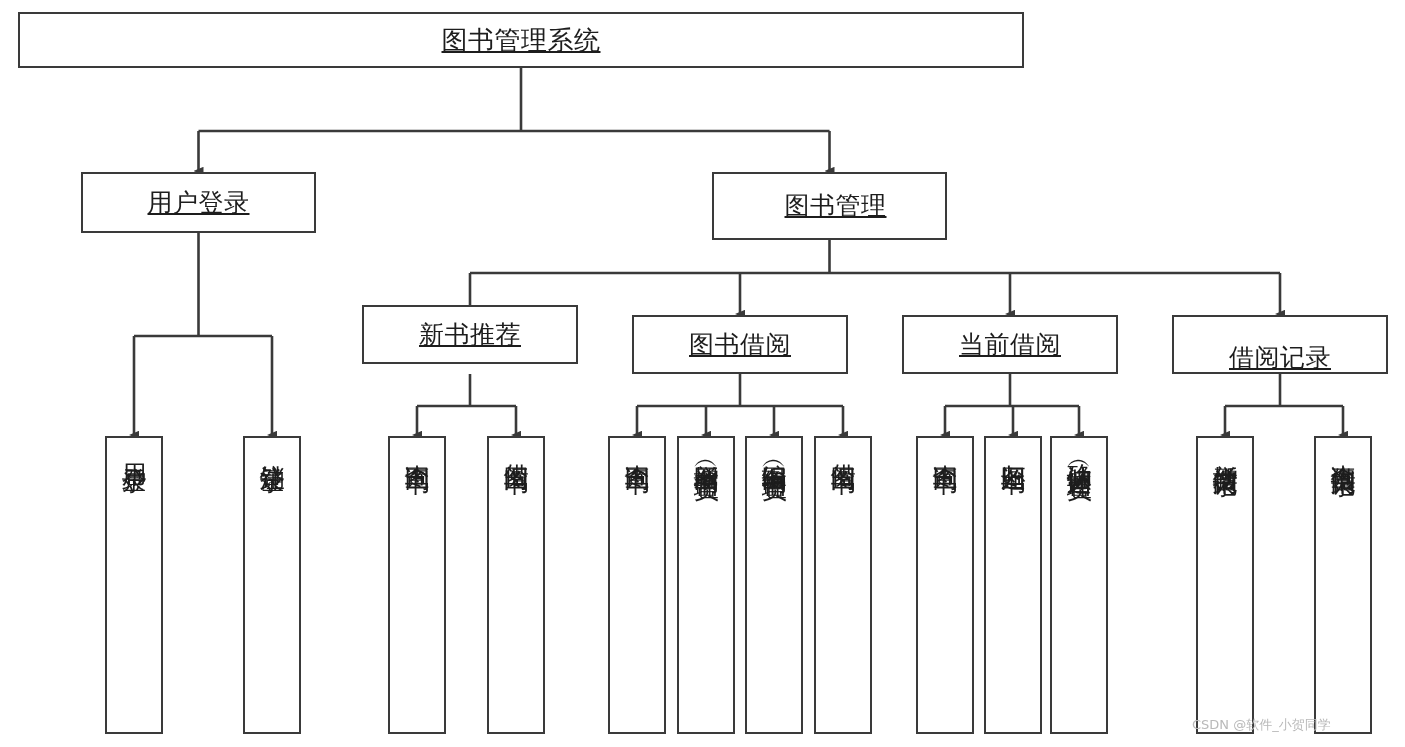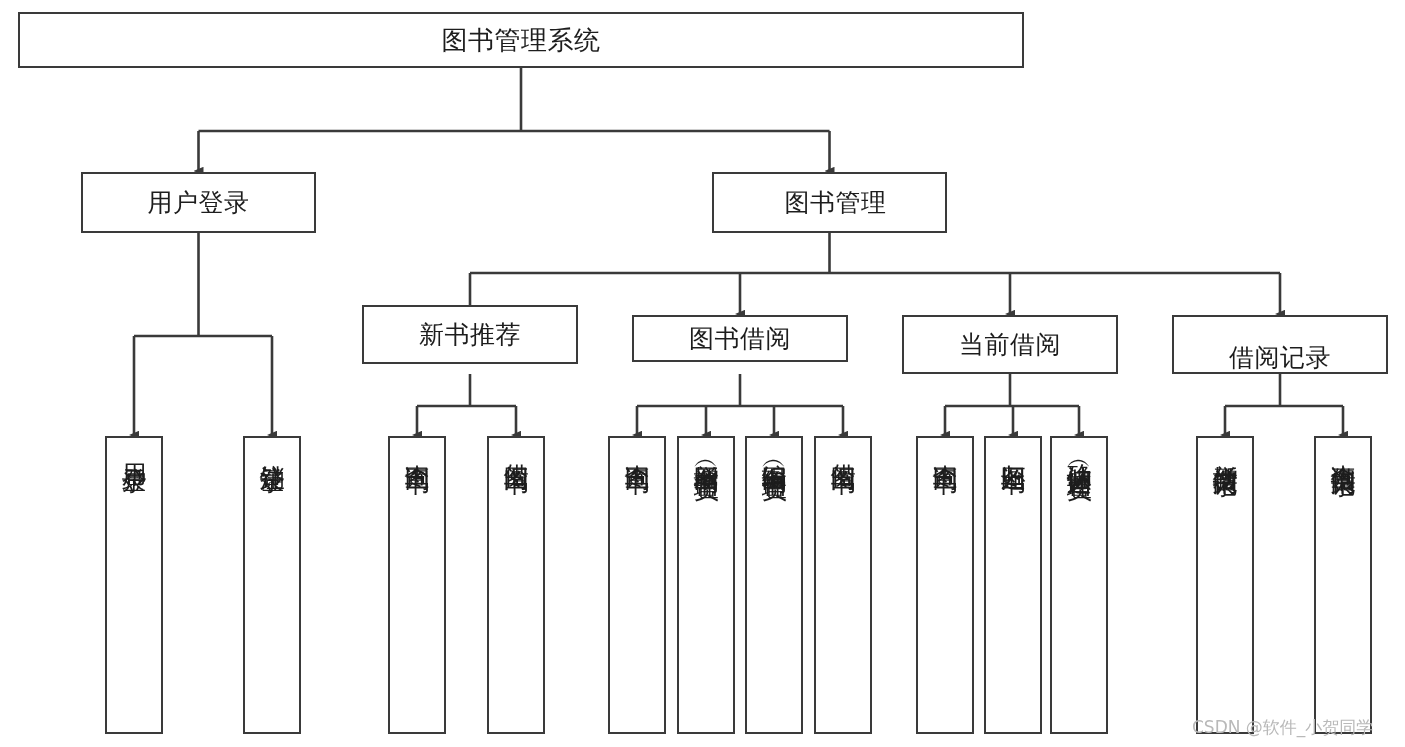--- a/index.html
+++ b/index.html
@@ -33,38 +33,39 @@
     z-index: 2;
   }
   .node .label {
     display: block;
     line-height: 1.18;
     letter-spacing: 0.5px;
   }
   .node.horiz .label {
     font-size: 25px;
     white-space: nowrap;
+    text-decoration: underline;
   }
   .node.vert {
     align-items: flex-start;
     padding-top: 6px;
   }
   .node.vert .label {
     writing-mode: vertical-rl;
     text-orientation: upright;
     font-size: 25px;
     letter-spacing: 2px;
     white-space: nowrap;
   }
   .node.root .label { font-size: 26px; }
   #watermark {
     position: absolute;
     left: 1192px;
     top: 716px;
-    font-size: 17px;
+    font-size: 13px;
     color: #b9b9b9;
     white-space: nowrap;
     z-index: 3;
     font-family: "DejaVu Sans", sans-serif;
   }
 </style>
 </head>
 <body>
 
 <div id="stage">
@@ -111,27 +112,27 @@
       </g>
   </svg>
 
   <div id="nodes">
       <div class="node horiz root" style="left: 18px; top: 12px; width: 1006px; height: 56px;">
         <span class="label">图书管理系统</span>
       </div>
       <div class="node horiz" style="left: 81px; top: 172px; width: 235px; height: 61px;">
         <span class="label">用户登录</span>
       </div>
-      <div class="node horiz" style="left: 712px; top: 172px; width: 235px; height: 61px; padding-left: 12px;">
+      <div class="node horiz" style="left: 712px; top: 172px; width: 235px; height: 68px; padding-left: 12px;">
         <span class="label">图书管理</span>
       </div>
       <div class="node horiz" style="left: 362px; top: 305px; width: 216px; height: 59px;">
         <span class="label">新书推荐</span>
       </div>
-      <div class="node horiz" style="left: 632px; top: 315px; width: 216px; height: 47px;">
+      <div class="node horiz" style="left: 632px; top: 315px; width: 216px; height: 59px;">
         <span class="label">图书借阅</span>
       </div>
       <div class="node horiz" style="left: 902px; top: 315px; width: 216px; height: 59px; align-items: center;">
         <span class="label">当前借阅</span>
       </div>
       <div class="node horiz" style="left: 1172px; top: 315px; width: 216px; height: 59px; align-items: flex-end;">
         <span class="label">借阅记录</span>
       </div>
       <div class="node vert" style="left: 105px; top: 436px; width: 58px; height: 298px;">
         <span class="label">用户登录</span>

